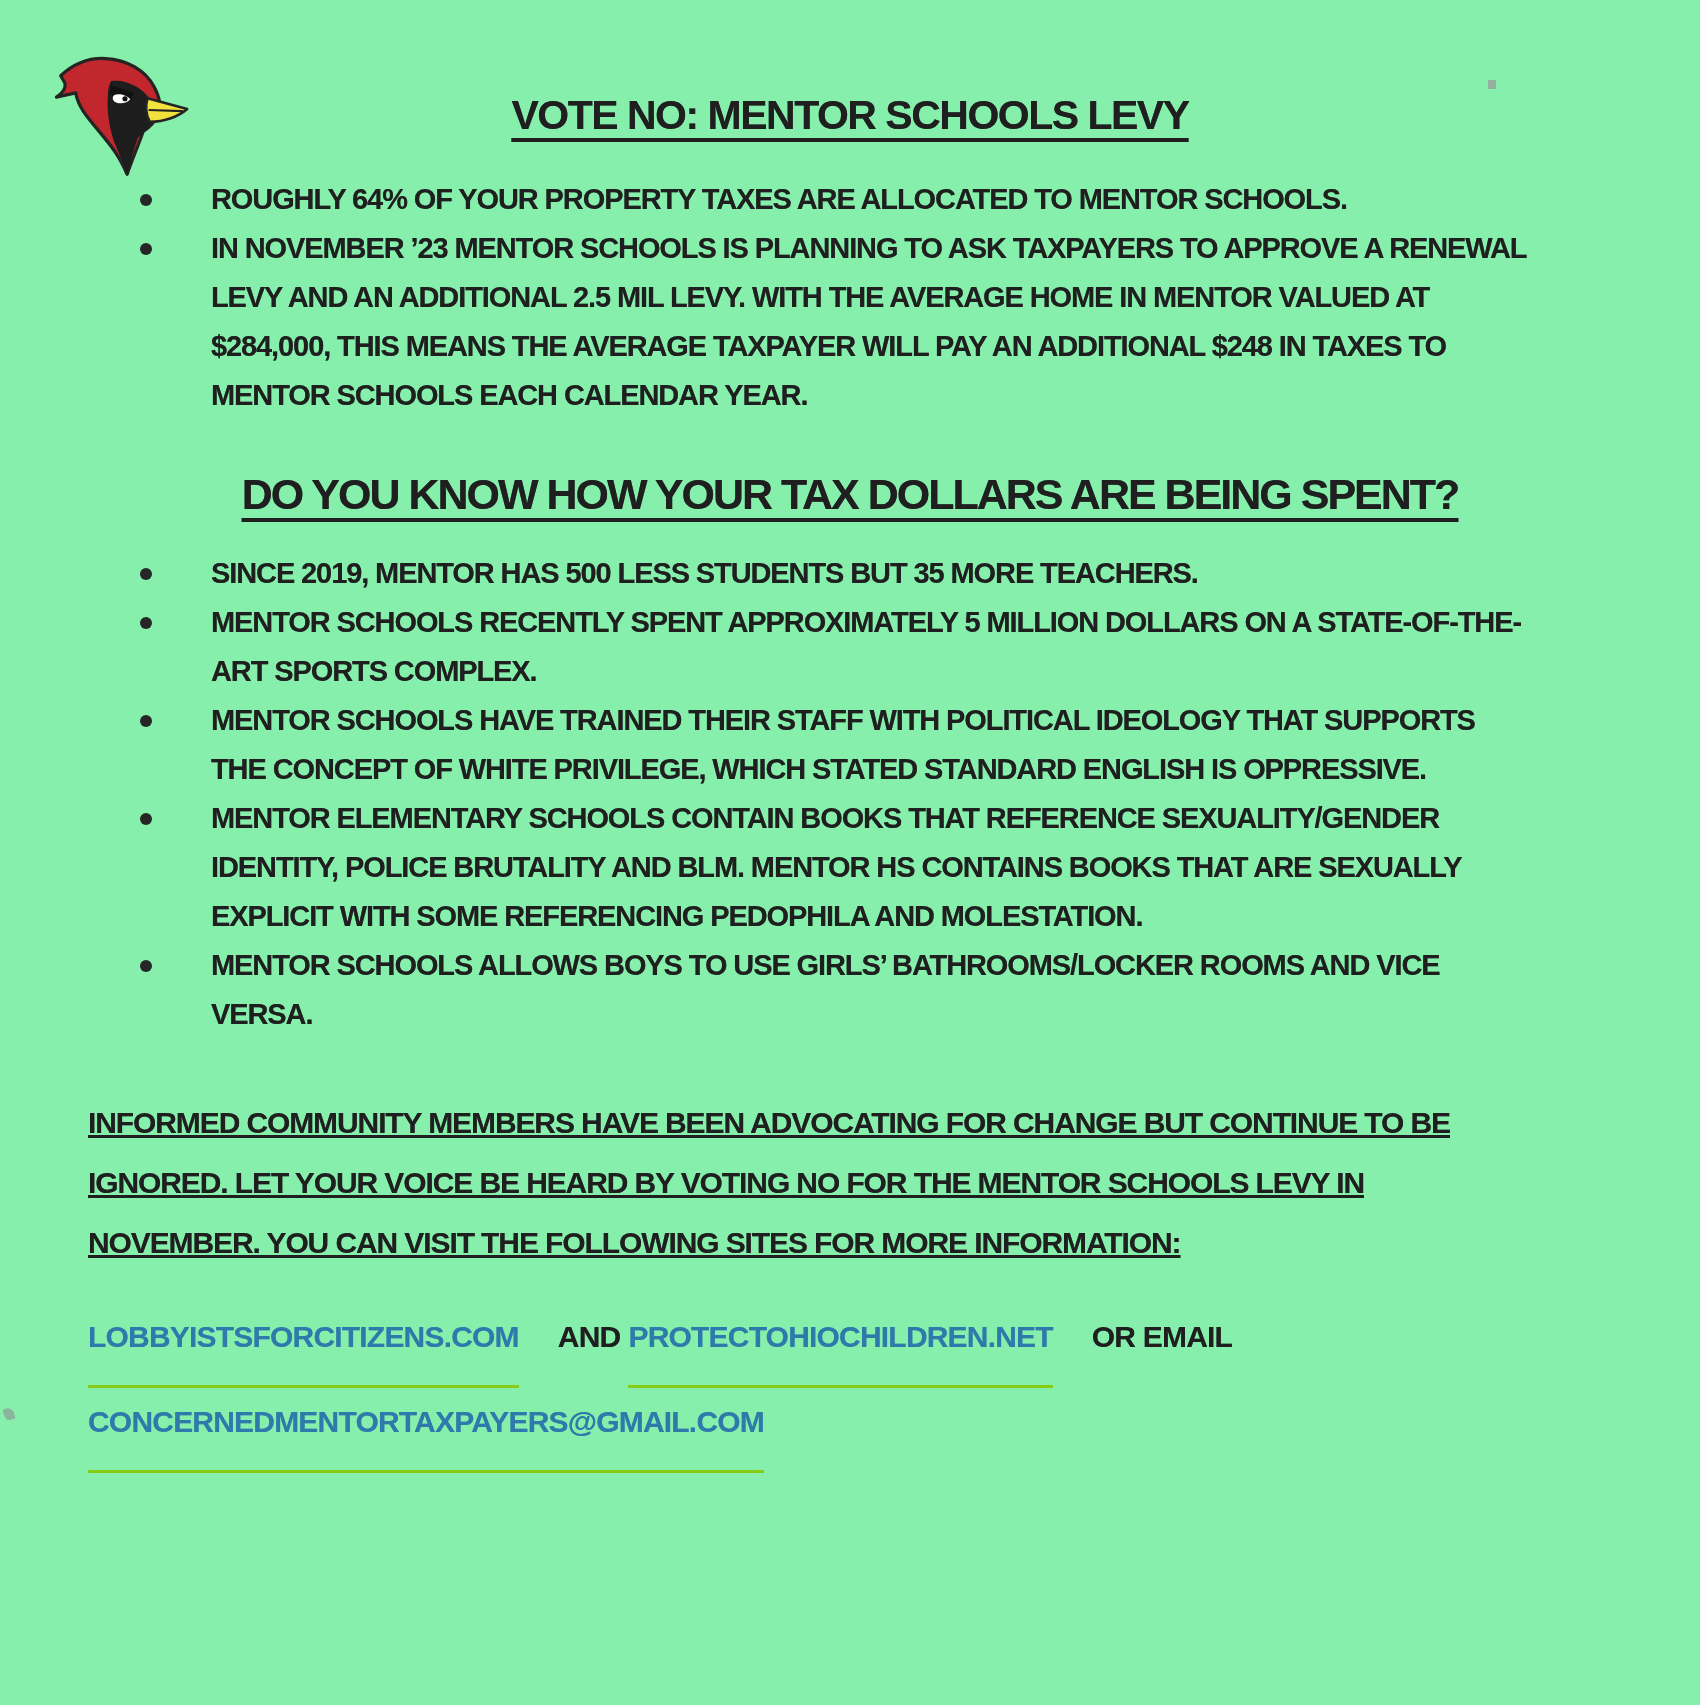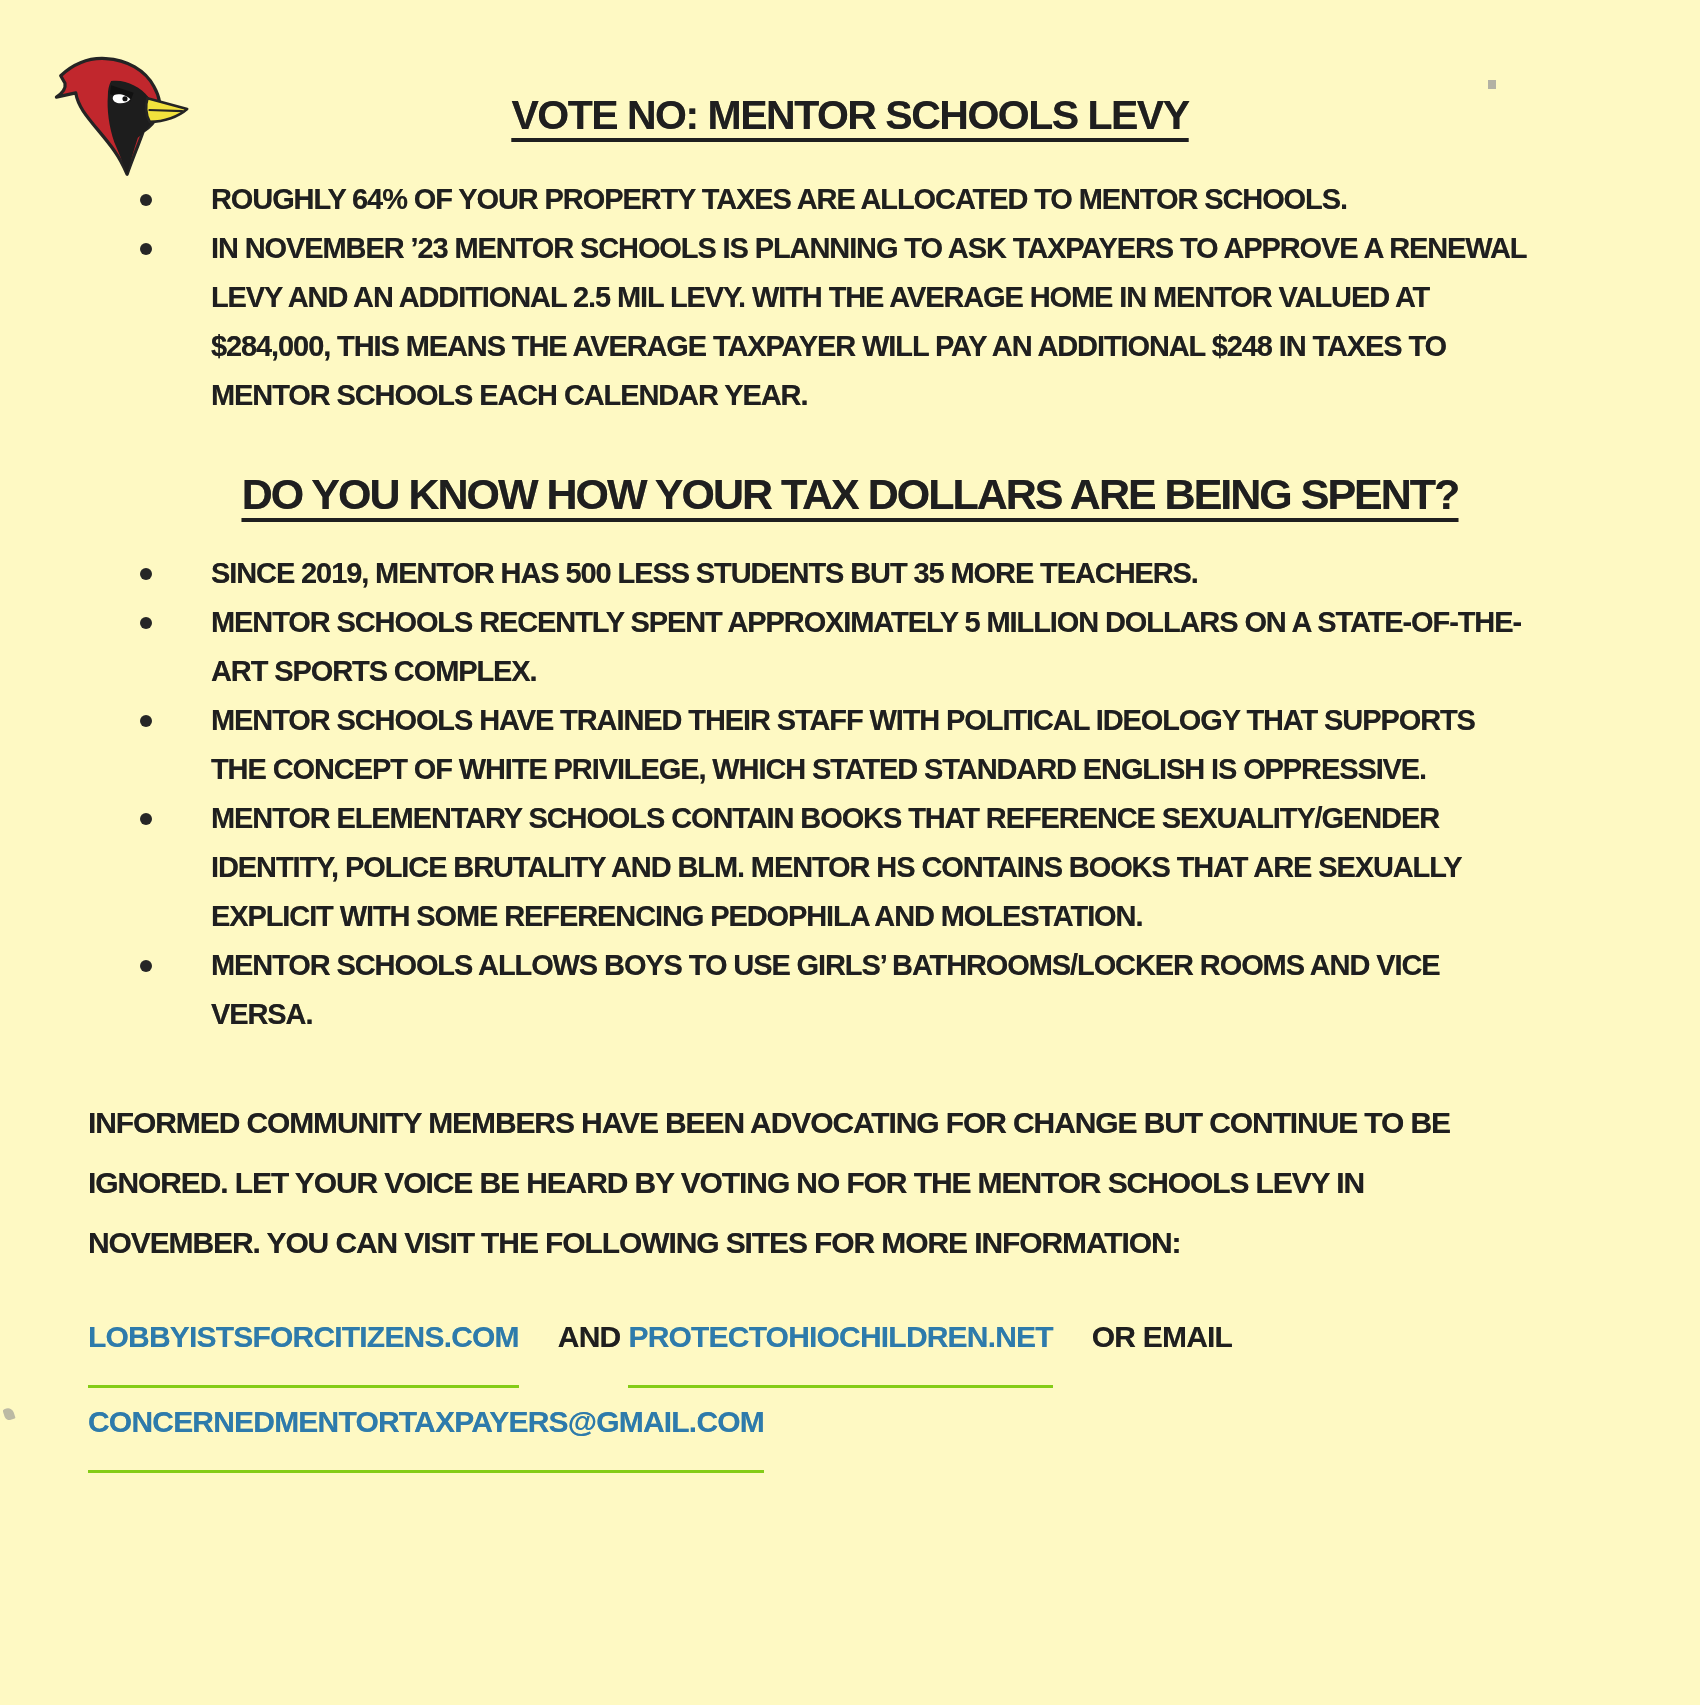--- a/index.html
+++ b/index.html
@@ -6,21 +6,21 @@
   body {
     width: 1700px; height: 1705px;
     background: #ffffff;
     font-family: "Liberation Sans", "DejaVu Sans", sans-serif;
     color: #1f1f1f;
     overflow: hidden;
   }
   .page {
     position: relative;
     width: 1700px; height: 1705px;
-    background: #fef9c3;
+    background: #86efac;
   }
   
   .speck-tr {
     position: absolute; top: 80px; left: 1488px;
     width: 8px; height: 9px; background: #9a9a9a; opacity: .75;
   }
   .speck-bl {
     position: absolute; top: 1408px; left: 4px;
     width: 10px; height: 12px; background: #8f8f8f; opacity: .6;
     border-radius: 2px 6px 1px 5px; transform: rotate(-18deg);
@@ -62,20 +62,21 @@
     font-size: 43px; font-weight: bold; letter-spacing: -2px;
     text-shadow: 0 0 0.5px rgba(0,0,0,.55);
   }
   ul.bullets.second { margin-top: 30px; }
   
   .closing {
     margin: 54px 170px 0 88px;
     font-size: 30px; font-weight: bold; letter-spacing: -1.1px;
     line-height: 60px;
     text-shadow: 0 0 0.5px rgba(0,0,0,.5);
+    text-decoration: underline;
   }
   
   .links {
     margin: 34px 120px 0 88px;
     font-size: 30px; font-weight: bold; letter-spacing: -0.8px;
     line-height: 60px;
   }
   .links .row { white-space: nowrap; }
   .links .row + .row { margin-top: 4px; }
   a.link {

